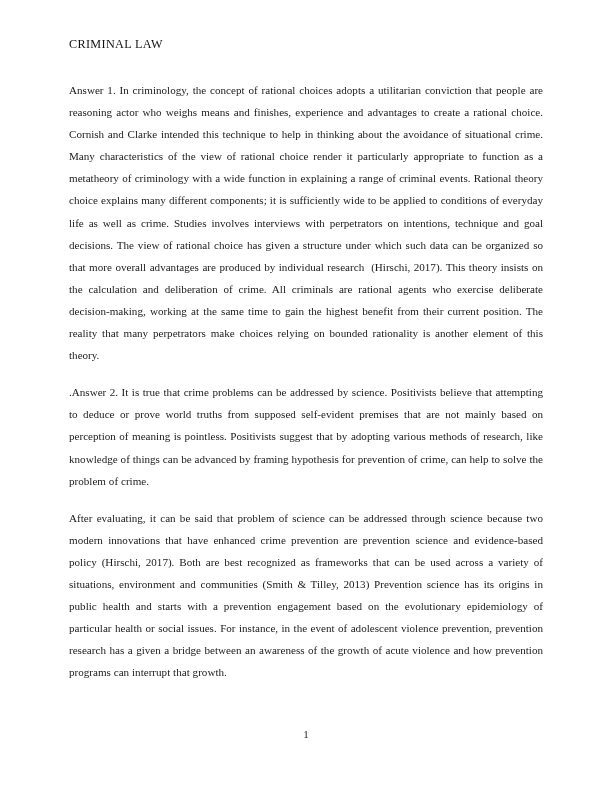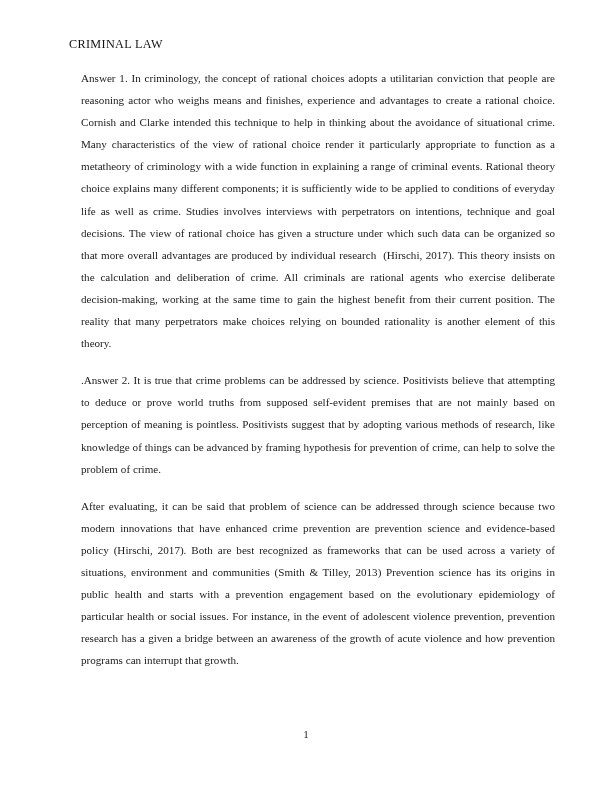--- a/index.html
+++ b/index.html
@@ -29,23 +29,22 @@
     left: 69px;
     top: 37px;
     font-size: 12.2px;
     letter-spacing: 0.35px;
     color: #121212;
     white-space: nowrap;
   }
   .body-block {
     position: absolute;
     left: 69px;
-    top: 67px;
+    top: 79px;
     width: 474px;
-    margin-left: 12px;
   }
   .para {
     font-size: 11.1px;
     line-height: 22.1px;
     text-align: justify;
     text-justify: inter-word;
     margin: 0 0 15px 0;
     color: #1a1a1a;
     white-space: pre-wrap;
     word-spacing: 0.1px;

